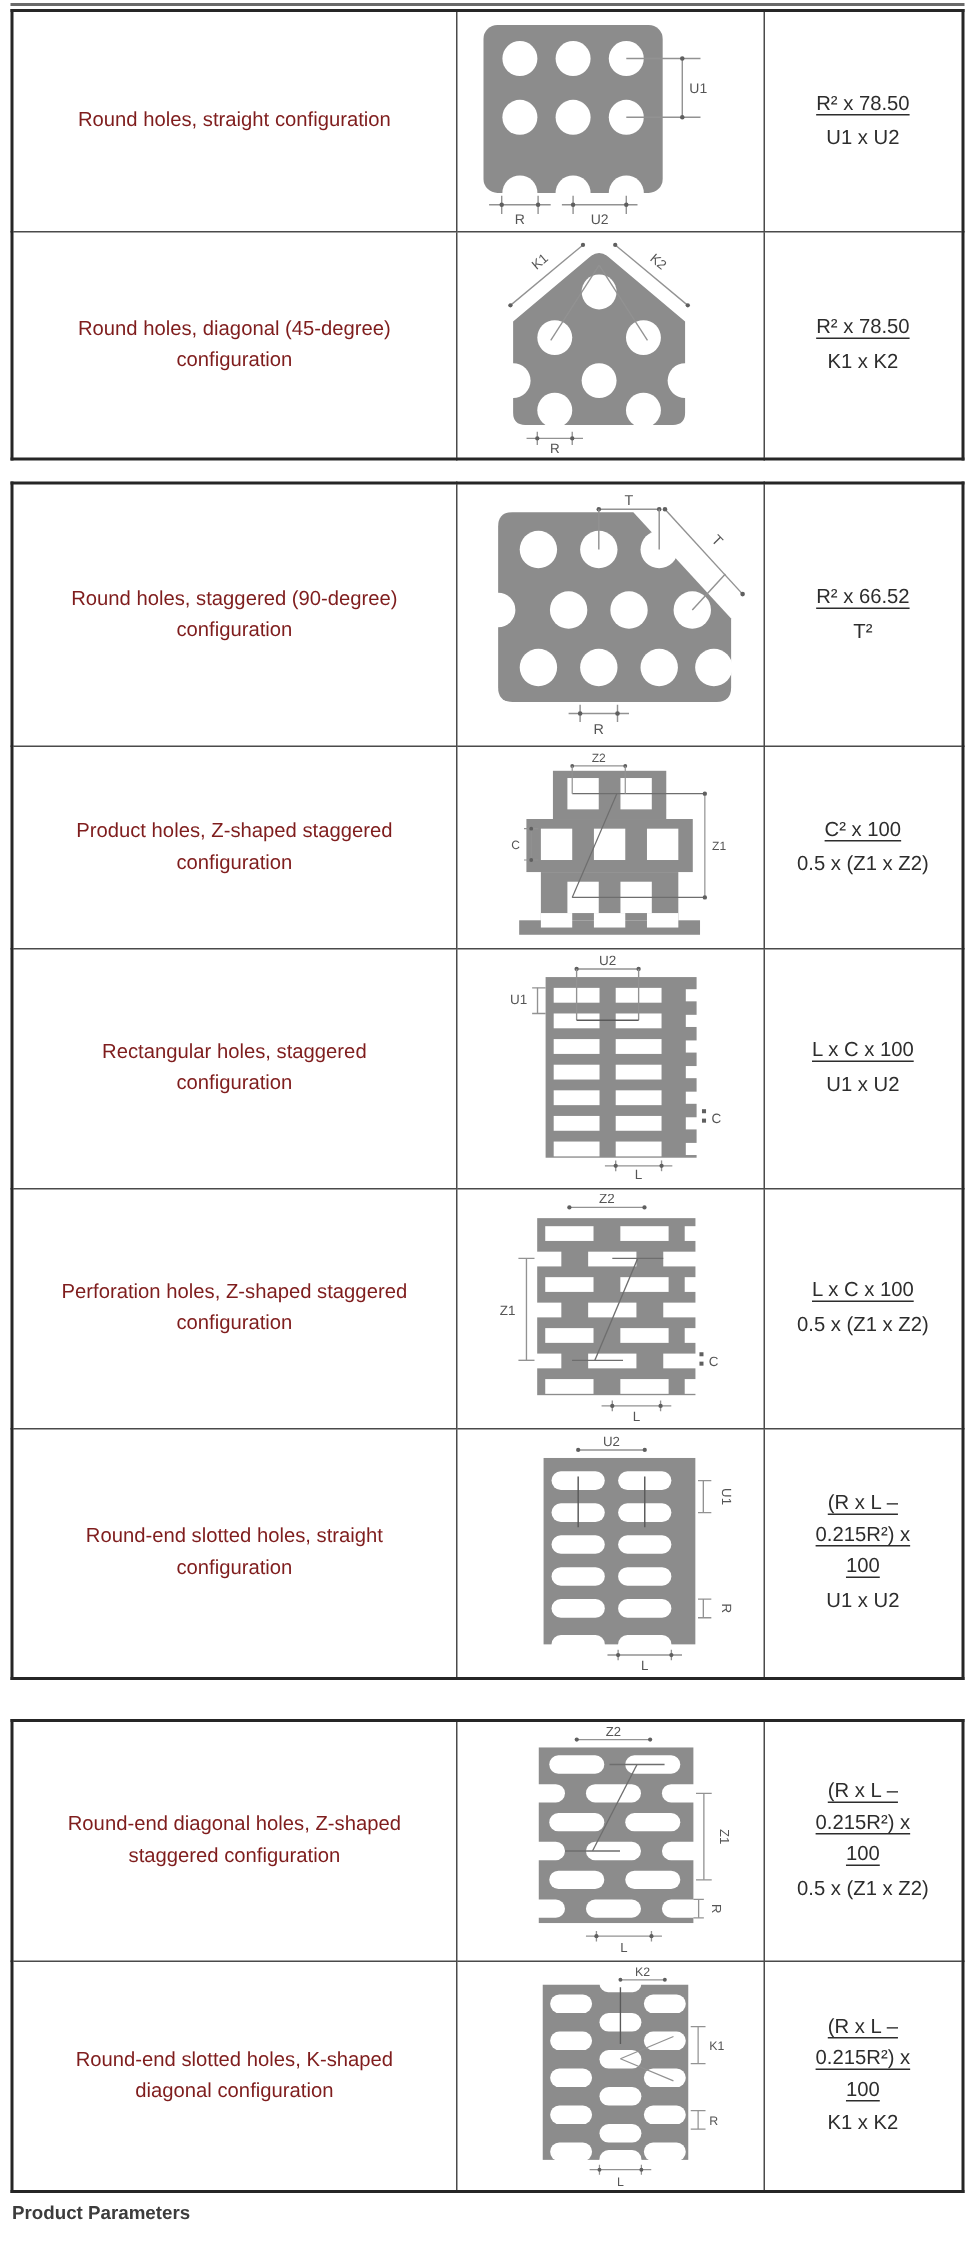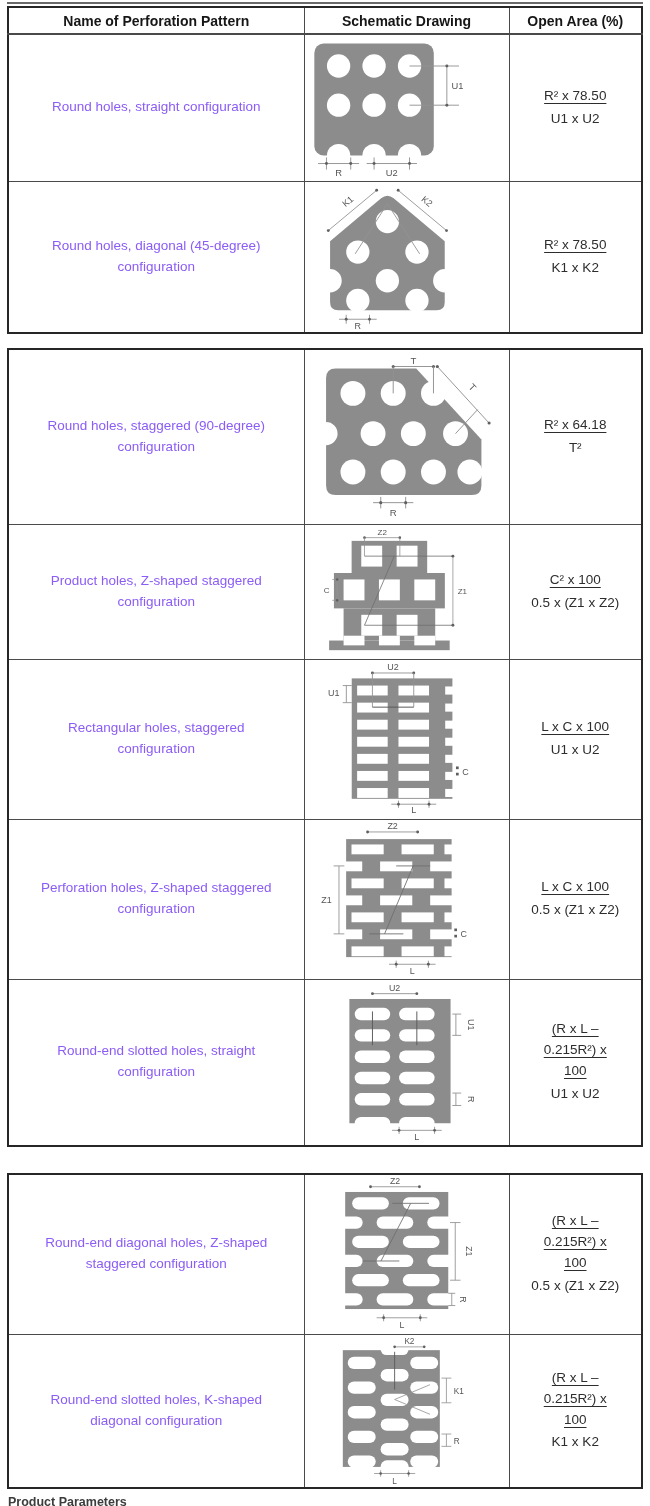--- a/index.html
+++ b/index.html
@@ -5,22 +5,22 @@
   html,body{margin:0;padding:0;background:#fff}
   body{width:650px;font-family:"Liberation Sans",sans-serif;color:var(--text,#3a3a3a)}
   .page{padding:2px 7px 0 7px}
   .topline{border-top:2px solid #6a6a6a;height:2px}
   table.sec{border-collapse:collapse;width:636px;table-layout:fixed;border:2px solid var(--border-dark,#262626);background:#fff}
   table.sec td,table.sec th{border:1px solid var(--cell-border,#4a4a4a);vertical-align:middle;overflow:hidden}
   th{height:23px;font-size:14px;font-weight:bold;color:#161616;text-align:center;border-bottom-width:2px !important}
   .c-name{width:296px}
   .c-draw{width:205px}
   .c-area{width:133px}
-  .name-cell{text-align:center;font-size:13.5px;color:#8b5cf6;padding:0 20px;line-height:1.55}
-  .draw-cell{text-align:left;padding:2px 0}
+  .name-cell{text-align:center;font-size:13.5px;color:#7f1d1d;padding:0 20px;line-height:1.55}
+  .draw-cell{text-align:center;padding:2px 0}
   .area-cell{text-align:center;font-size:13.5px;color:#2d2d2d;padding:0 16px;line-height:1.55}
   .fnum{text-decoration:underline;text-underline-offset:3px}
   .fnum:empty{display:none}
   .fden{margin-top:2px}
   .gap1{height:14px}
   .gap2{height:26px}
   .footer{margin:6px 0 4px 1px;font-size:12.5px;font-weight:bold;color:#3c3c3c}
   svg.schem{display:inline-block;vertical-align:middle}
   .plate{fill:var(--plate,#8c8c8c)}
   .hole{fill:#ffffff}
@@ -36,25 +36,20 @@
 <div class="page">
 <div class="topline"></div>
 
 <table class="sec">
   <colgroup>
         <col class="c-name">
         <col class="c-draw">
         <col class="c-area">
       </colgroup>
   <tbody>
-        <tr>
-    <th>Name of Perforation Pattern</th>
-    <th>Schematic Drawing</th>
-    <th>Open Area (%)</th>
-  </tr>
 
   <tr style="height:147px">
     <td class="name-cell">
             <div>Round holes, straight configuration</div>
           </td>
     <td class="draw-cell">
       <svg class="schem" viewBox="0 0 200 150" style="height:140px">
         <g>
                 <rect class="plate" x="10" y="6" width="128" height="120" rx="10"></rect>
               </g>
@@ -196,21 +191,21 @@
                 <circle class="dot" cx="79" cy="154" r="1.6"></circle>
                 <circle class="dot" cx="105" cy="154" r="1.6"></circle>
         </g>
         <text class="dl" x="113" y="9" text-anchor="middle">T</text>
         <text class="dl" transform="rotate(46 172 36)" x="172" y="36" text-anchor="middle">T</text>
         <text class="dl" x="92" y="168" text-anchor="middle">R</text>
       </svg>
     </td>
     <td class="area-cell">
             <div class="formula">
-      <div class="fnum">R² x 64.18</div>
+      <div class="fnum">R² x 66.52</div>
               <div class="fden">T²</div>
             </div>
           </td>
   </tr>
 
   <tr style="height:135px">
     <td class="name-cell">
             <div>Product holes, Z-shaped staggered configuration</div>
           </td>
     <td class="draw-cell">

